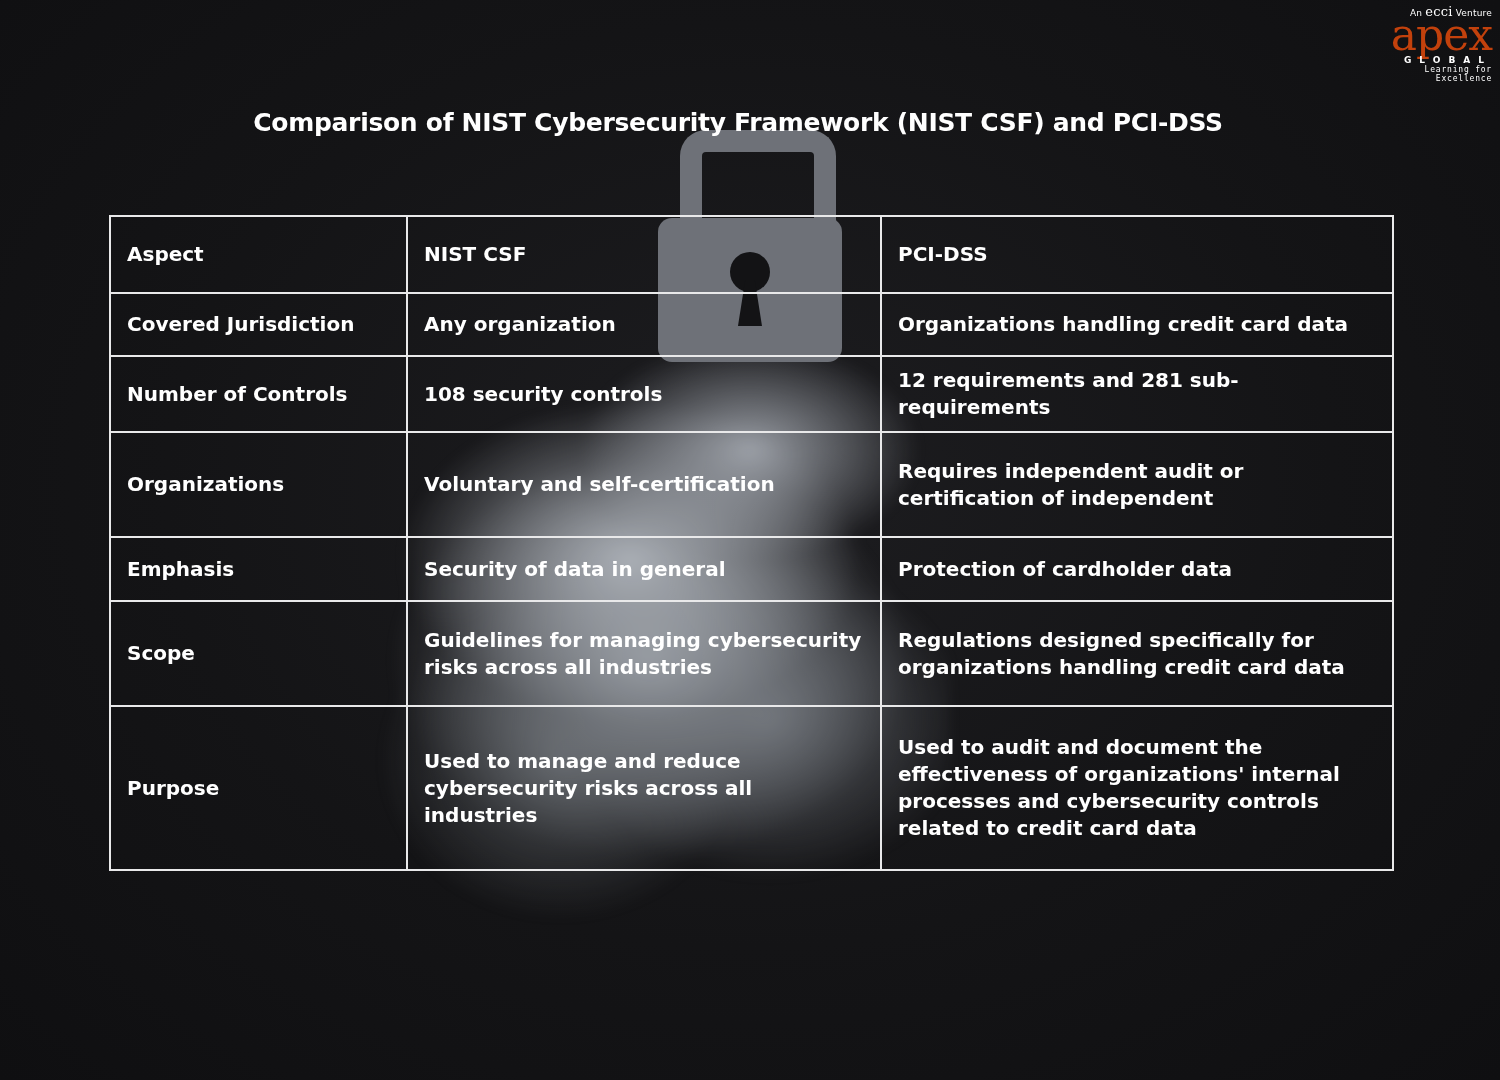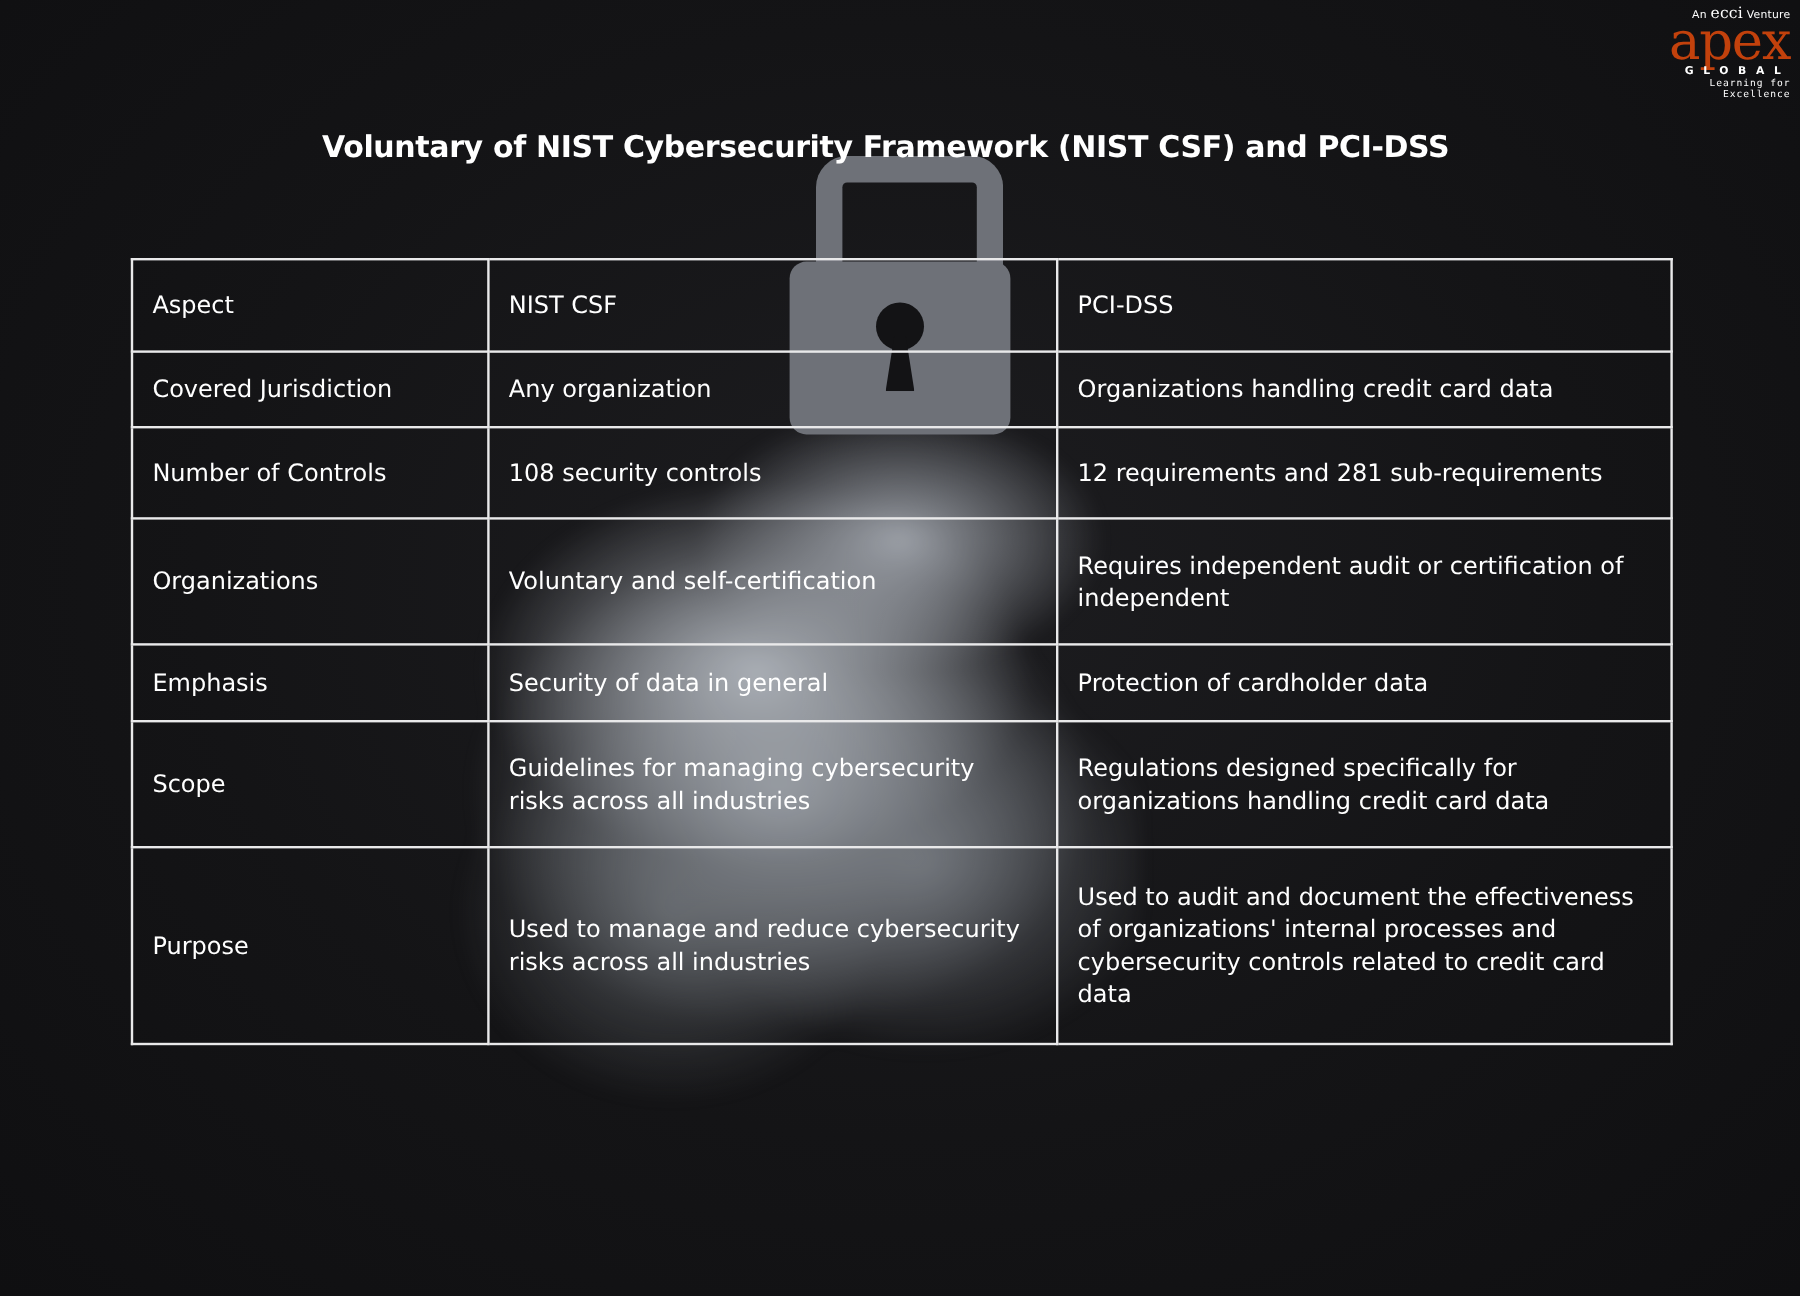--- a/index.html
+++ b/index.html
@@ -54,21 +54,21 @@
     .title {
       position: absolute; left: 0; width: 1476px; top: 108px; text-align: center;
       font-size: 25px; font-weight: bold; letter-spacing: -0.3px;
     }
     table.cmp {
       position: absolute; left: 109px; top: 215px; width: 1283px;
       border-collapse: collapse; table-layout: fixed;
     }
     table.cmp td {
       border: 2px solid #e9e9ea; padding: 0 16px; vertical-align: middle;
-      font-size: 20px; font-weight: normal; line-height: 27px; color: #fff;
+      font-size: 20px; font-weight: bold; line-height: 27px; color: #fff;
     }
     col.c1 { width: 297px; } col.c2 { width: 474px; } col.c3 { width: 512px; }
   </style>
 </head>
 <body>
 
 <div class="bg-cloud"></div>
 <div class="lock">
   <div class="shackle"></div>
   <div class="body"></div>
@@ -80,21 +80,21 @@
   <div class="tag">
     <span>An</span>
     <b>ecci</b>
     <span>Venture</span>
   </div>
   <div class="word">apex</div>
   <div class="global">GLOBAL</div>
   <div class="slogan">Learning for Excellence</div>
 </div>
 
-<div class="title">Voluntary of NIST Cybersecurity Framework (NIST CSF) and PCI-DSS</div>
+<div class="title">Comparison of NIST Cybersecurity Framework (NIST CSF) and PCI-DSS</div>
 
 <table class="cmp">
   <colgroup>
       <col class="c1">
       <col class="c2">
       <col class="c3">
     </colgroup>
   <tbody>
       <tr style="height:77px">
     <td>Aspect</td>

